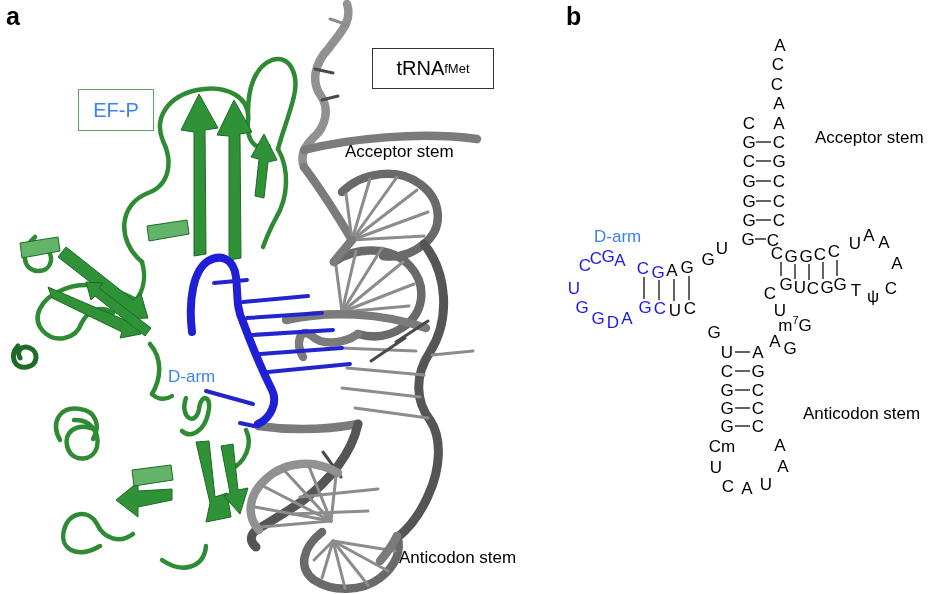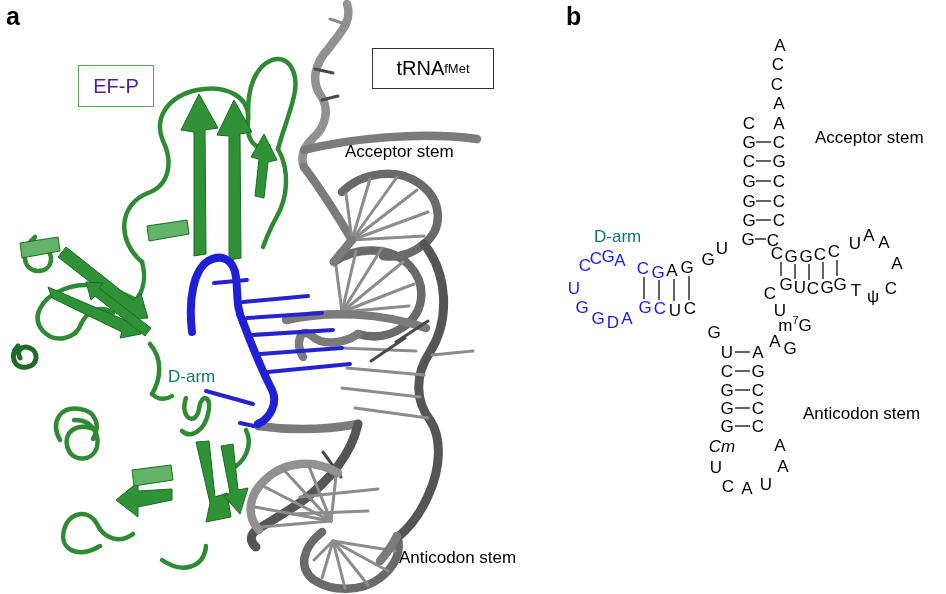--- a/index.html
+++ b/index.html
@@ -1,23 +1,23 @@
 <!DOCTYPE html>
 <html><head>
 <meta charset="utf-8">
 <style>
   html,body{margin:0;padding:0;background:#fff;}
   #stage{position:relative;width:946px;height:594px;background:#fff;overflow:hidden;
          font-family:"Liberation Sans","DejaVu Sans",sans-serif;}
   .panel-letter{position:absolute;font-size:25px;font-weight:bold;color:#000;line-height:1;}
   .fig-label{position:absolute;font-size:17px;color:#000;line-height:1;white-space:nowrap;}
-  .fig-label.blue{color:#0f766e;text-align:center;}
+  .fig-label.blue{color:#3b82f6;text-align:center;}
   .label-box{position:absolute;border:1.5px solid #333;background:#fff;display:flex;
              align-items:center;justify-content:center;font-size:20px;color:#000;}
-  .label-box.efp{border-color:#5aa55a;color:#4c1d95;}
+  .label-box.efp{border-color:#5aa55a;color:#3b82f6;margin-top:24px;}
   .label-box sup{font-size:13px;line-height:0;}
   #ribbon{position:absolute;left:0;top:0;}
   
   .tb{fill:none;stroke:#7b7b7b;stroke-width:8.5;stroke-linecap:round;}
   .tl{stroke:#919191;}
   .td{stroke:#6a6a6a;}
   .tdk{stroke:#555555;stroke-width:9;}
   .st{stroke:#8c8c8c;stroke-width:3;stroke-linecap:round;}
   .dk2{stroke:#4a4a4a;}
   
@@ -246,21 +246,21 @@
       <span class="nt" style="left: 727px; top: 352px;">U</span>
       <span class="nt" style="left: 758px; top: 352px;">A</span>
       <span class="nt" style="left: 727px; top: 371px;">C</span>
       <span class="nt" style="left: 758px; top: 371px;">G</span>
       <span class="nt" style="left: 727px; top: 390px;">G</span>
       <span class="nt" style="left: 758px; top: 390px;">C</span>
       <span class="nt" style="left: 727px; top: 408px;">G</span>
       <span class="nt" style="left: 758px; top: 408px;">C</span>
       <span class="nt" style="left: 727px; top: 426px;">G</span>
       <span class="nt" style="left: 758px; top: 426px;">C</span>
-      <span class="nt" style="left: 722px; top: 446px; font-style: italic;">Cm</span>
+      <span class="nt" style="left: 722px; top: 446px;">Cm</span>
       <span class="nt" style="left: 716px; top: 467px;">U</span>
       <span class="nt" style="left: 728px; top: 486px;">C</span>
       <span class="nt" style="left: 747px; top: 488px;">A</span>
       <span class="nt" style="left: 766px; top: 484px;">U</span>
       <span class="nt" style="left: 783px; top: 466px;">A</span>
       <span class="nt" style="left: 780px; top: 445px;">A</span>
     </div>
 
   <div class="panel-letter" style="left:566px;top:4px;">b</div>
 

